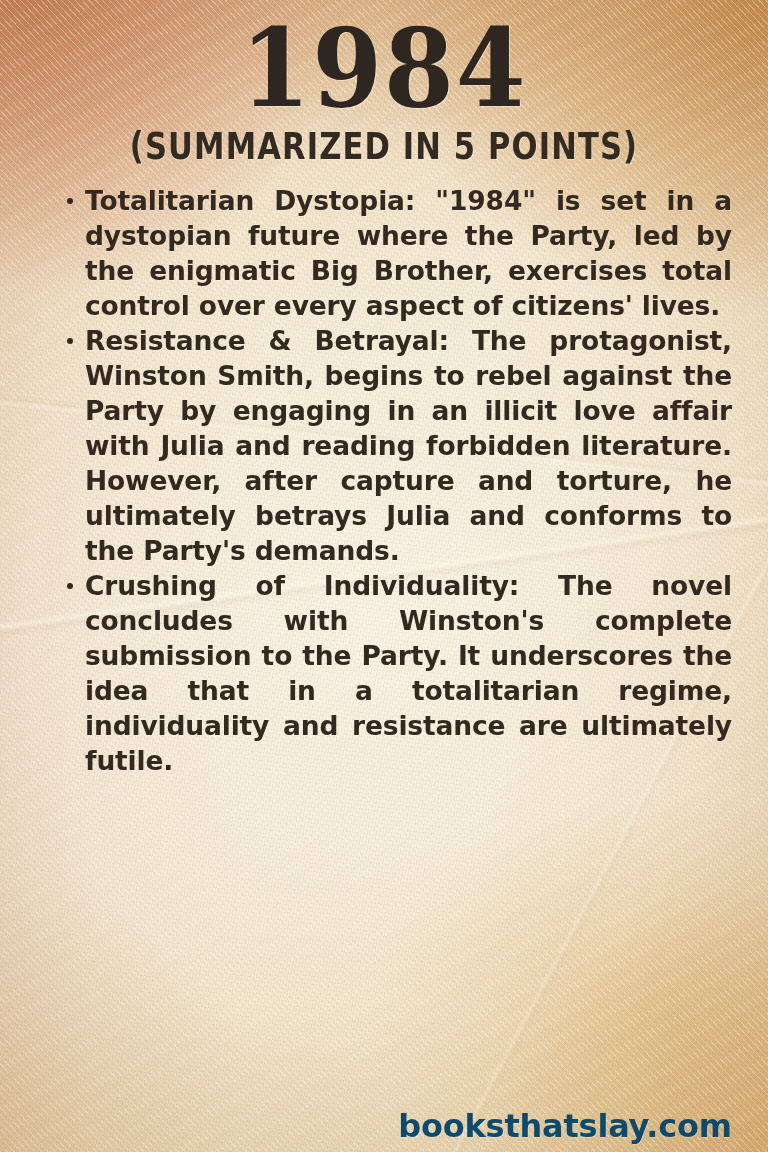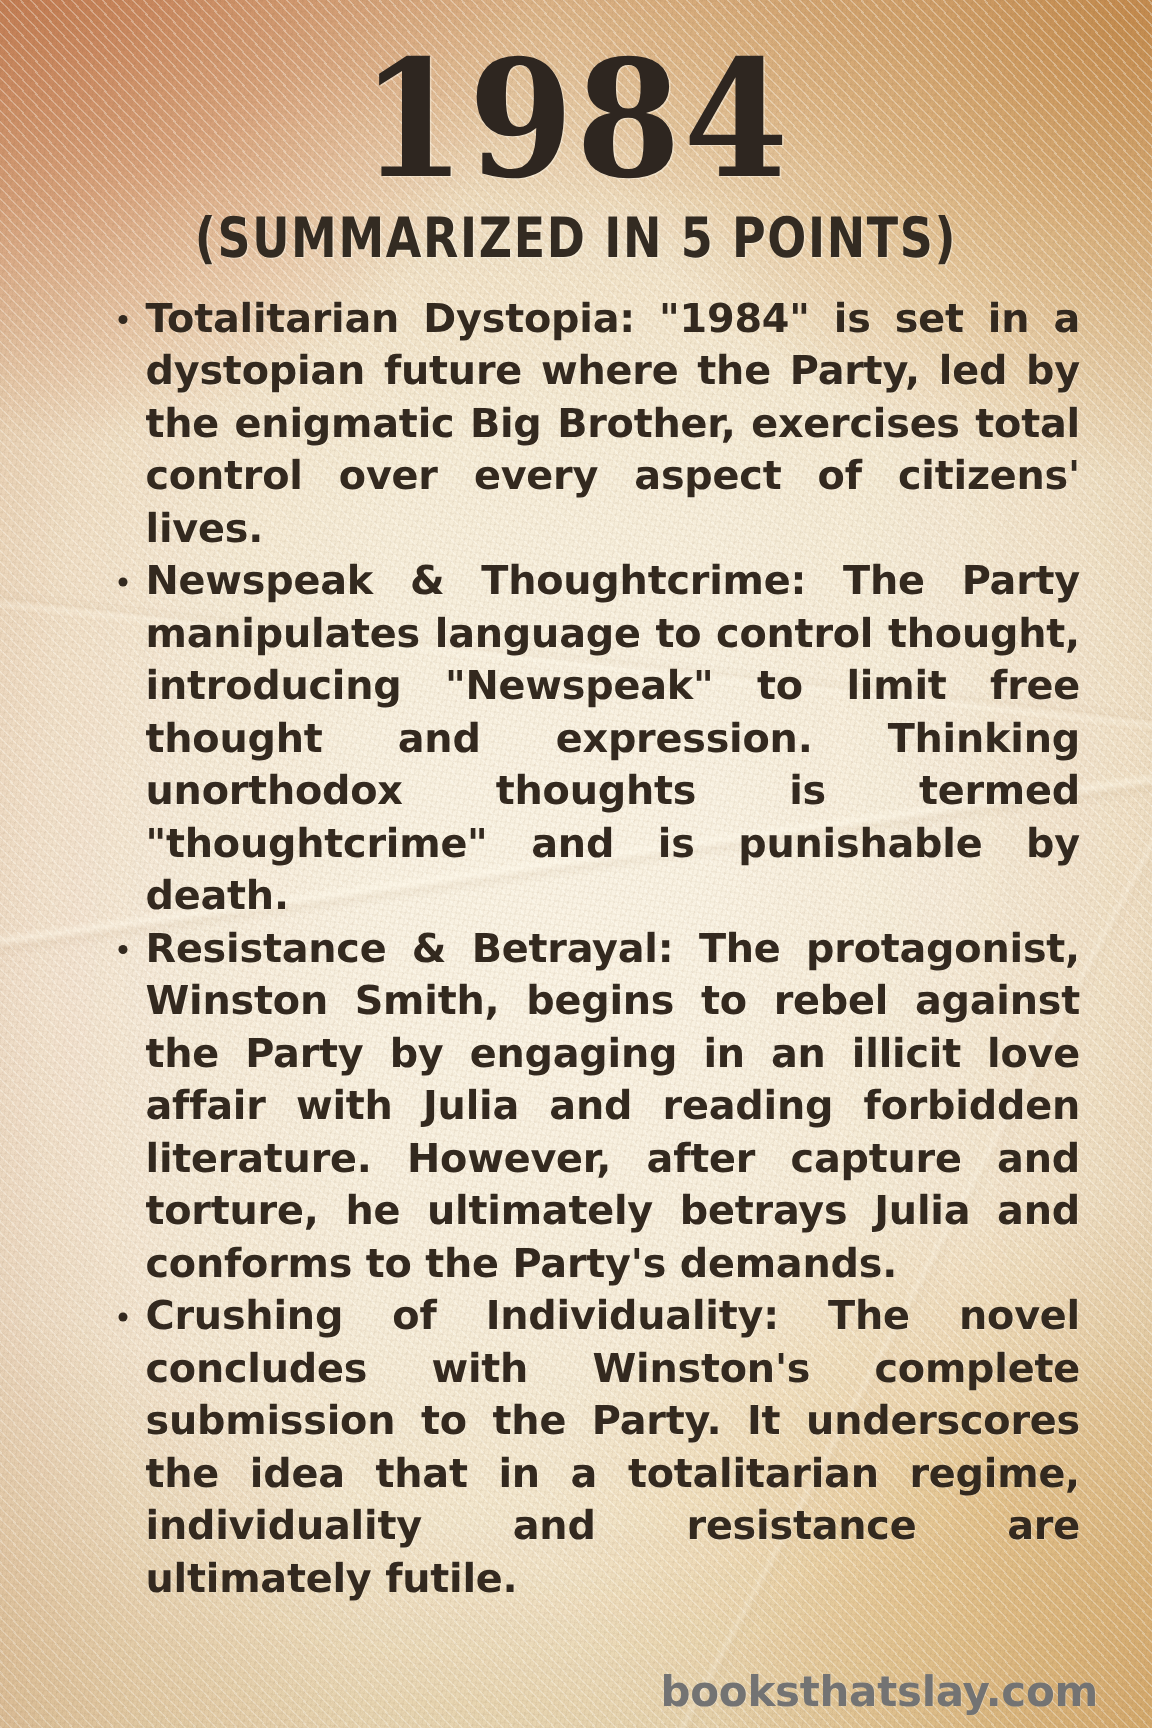--- a/index.html
+++ b/index.html
@@ -72,21 +72,21 @@
     background: radial-gradient(ellipse 86% 78% at 50% 48%, rgba(0,0,0,0) 55%, rgba(126,92,56,0.12) 100%);
   }
 
   
   .content {
     position: relative;
     z-index: 3;
     width: 100%;
     height: 100%;
     box-sizing: border-box;
-    padding: 12px;
+    padding: 0;
   }
 
   .title {
     margin: 0;
     padding-top: 14px;
     text-align: center;
     font-family: "DejaVu Serif", "Liberation Serif", serif;
     font-weight: 700;
     font-size: 108px;
     line-height: 1.0;
@@ -142,24 +142,24 @@
   }
 
   .point-text { display: inline; }
 
   .footer {
     position: absolute;
     right: 36px;
     bottom: 10px;
     font-family: "DejaVu Sans", "Liberation Sans", sans-serif;
     font-weight: 700;
-    font-size: 28px;
+    font-size: 32px;
     line-height: 1;
     letter-spacing: -0.2px;
-    color: #737373;
+    color: #0c4a6e;
     text-shadow: 0.5px 0.5px 0 rgba(255,250,238,0.35);
   }
 </style>
 </head>
 <body>
 
 <div class="poster">
 
   <div class="bg-layer bg-base"></div>
   <div class="bg-layer bg-wash"></div>
@@ -171,23 +171,20 @@
 
     <h1 class="title">1984</h1>
 
     <h2 class="subtitle">(SUMMARIZED IN 5 POINTS)</h2>
 
     <ul class="points">
       <li class="point">
         <span class="point-text">Totalitarian Dystopia: "1984" is set in a dystopian future where the Party, led by the enigmatic Big Brother, exercises total control over every aspect of citizens' lives.</span>
       </li>
       <li class="point">
-        <span class="point-text">Newspeak &amp; Thoughtcrime: The Party manipulates language to control thought, introducing "Newspeak" to limit free thought and expression. Thinking unorthodox thoughts is termed "thoughtcrime" and is punishable by death.</span>
-      </li>
-      <li class="point">
         <span class="point-text">Resistance &amp; Betrayal: The protagonist, Winston Smith, begins to rebel against the Party by engaging in an illicit love affair with Julia and reading forbidden literature. However, after capture and torture, he ultimately betrays Julia and conforms to the Party's demands.</span>
       </li>
       <li class="point">
         <span class="point-text">Crushing of Individuality: The novel concludes with Winston's complete submission to the Party. It underscores the idea that in a totalitarian regime, individuality and resistance are ultimately futile.</span>
       </li>
     </ul>
 
     <div class="footer">booksthatslay.com</div>
 
   </div>

